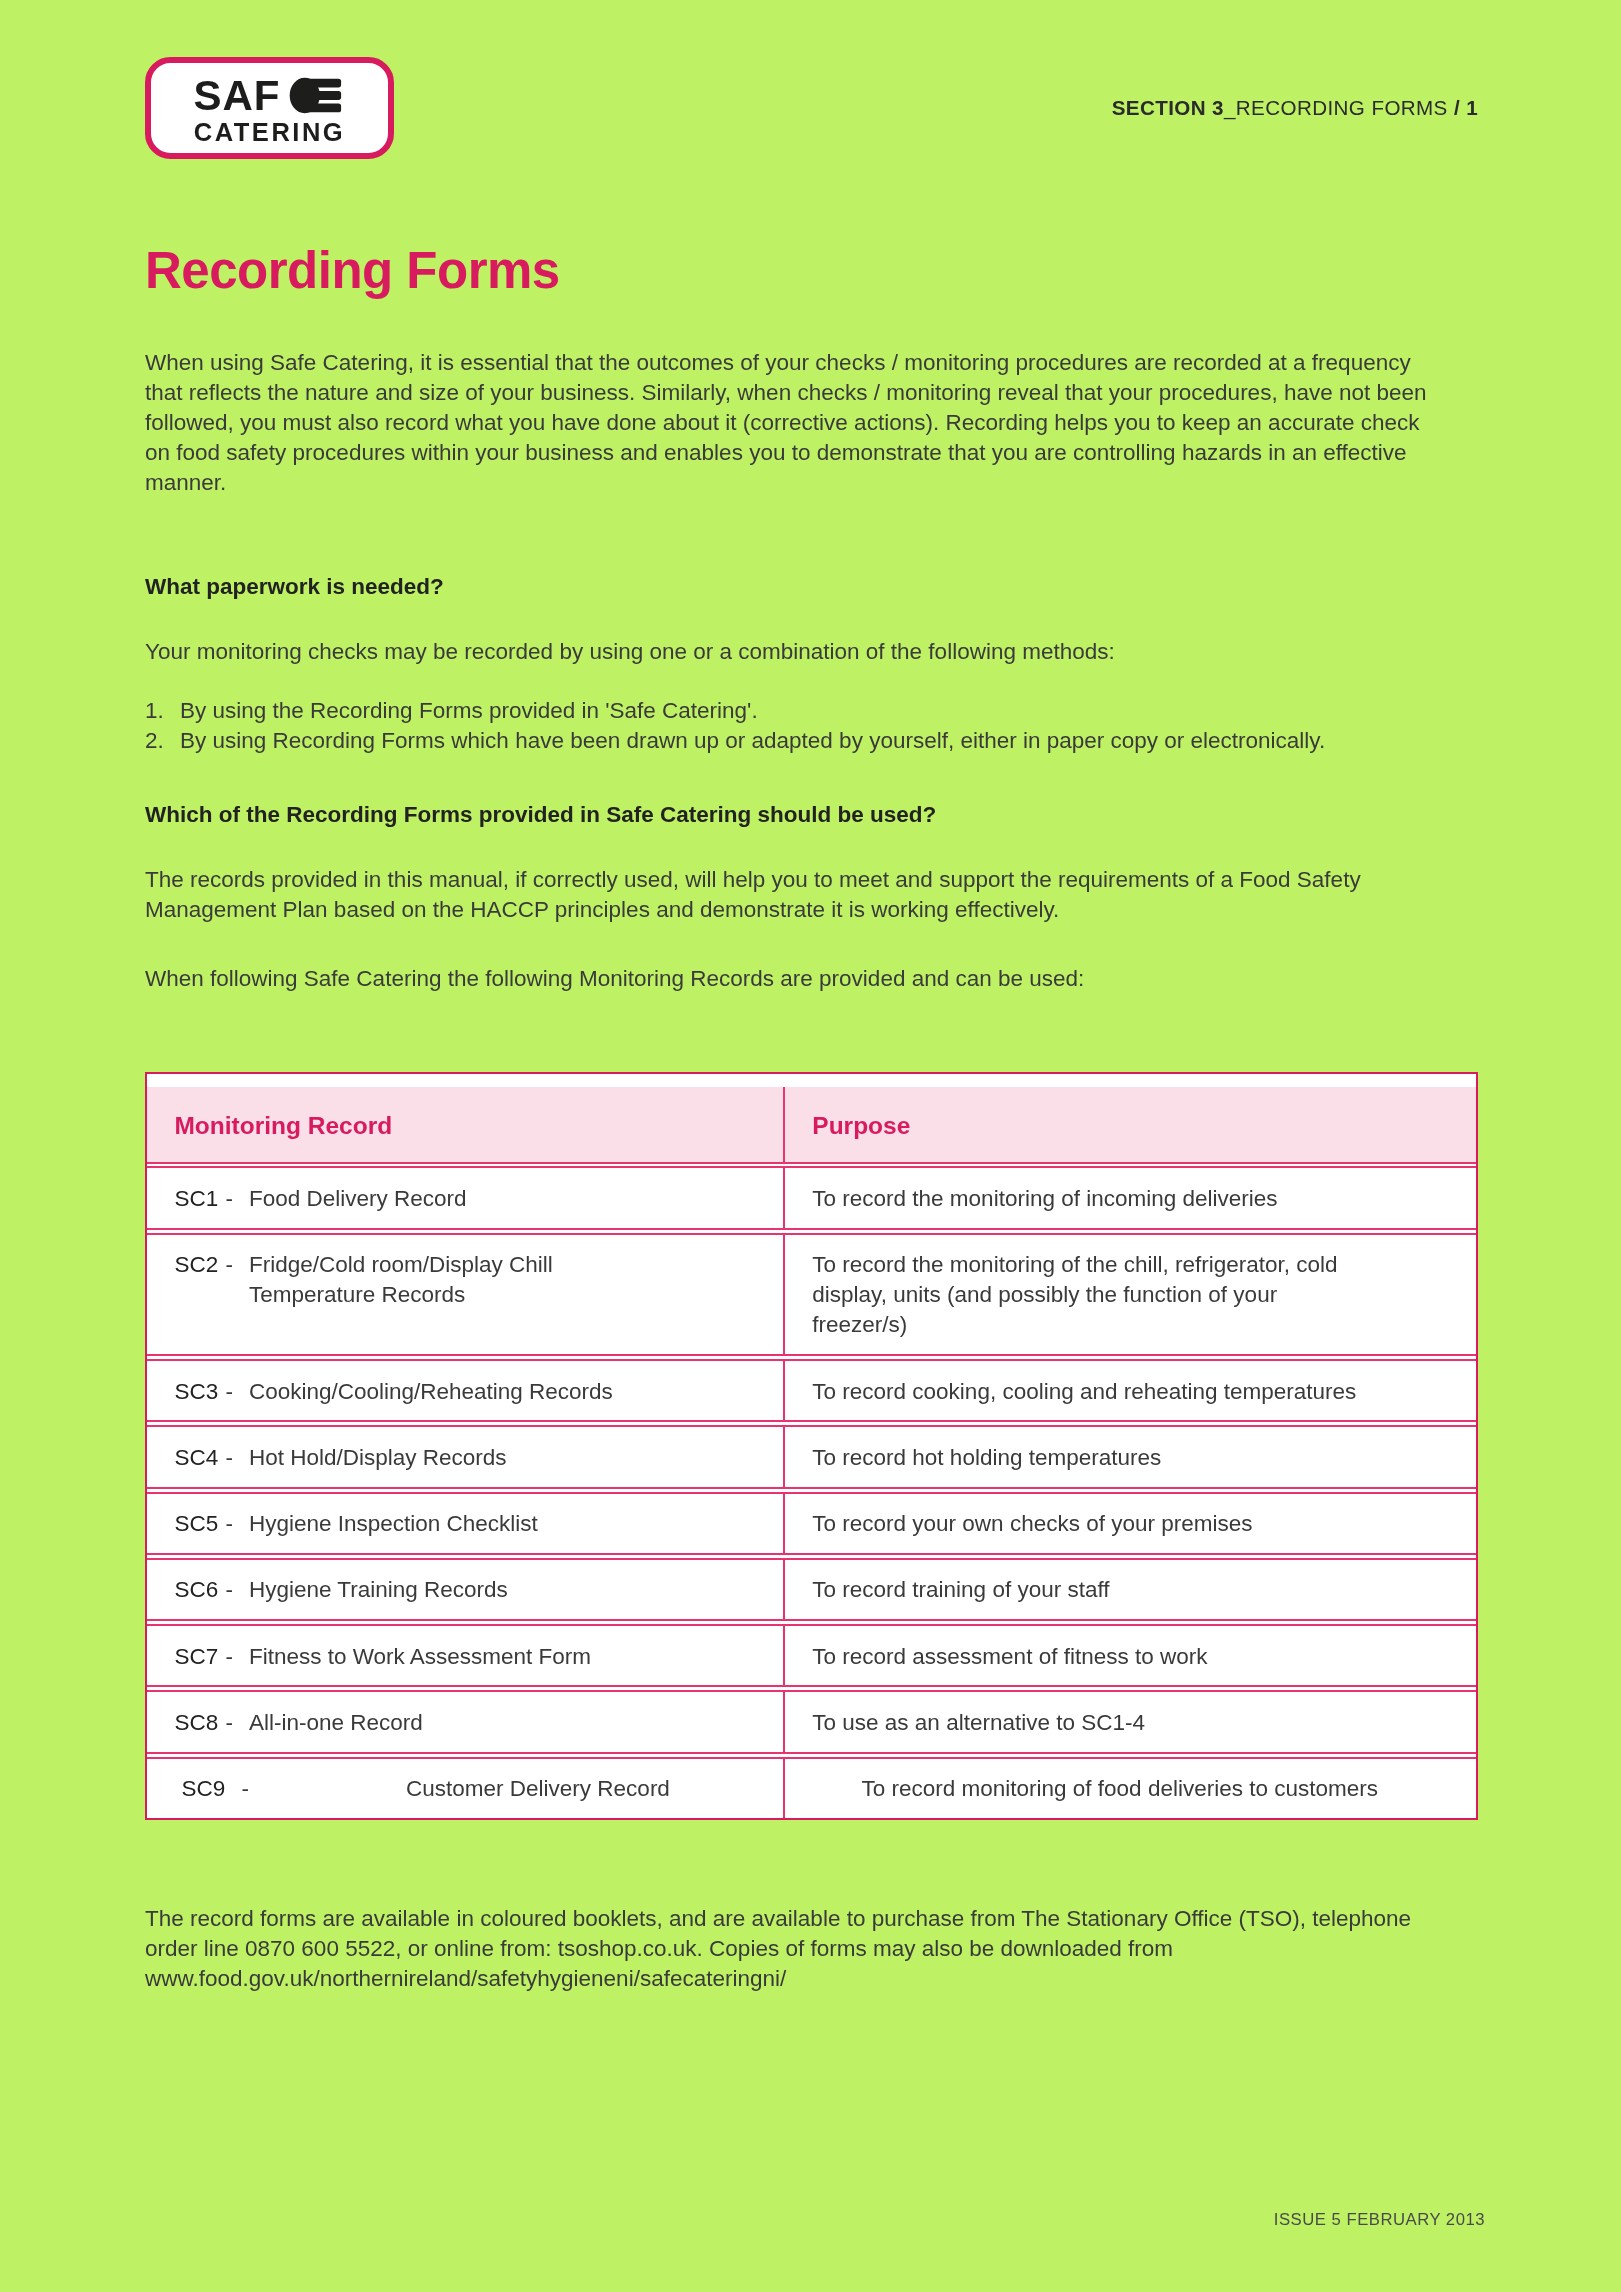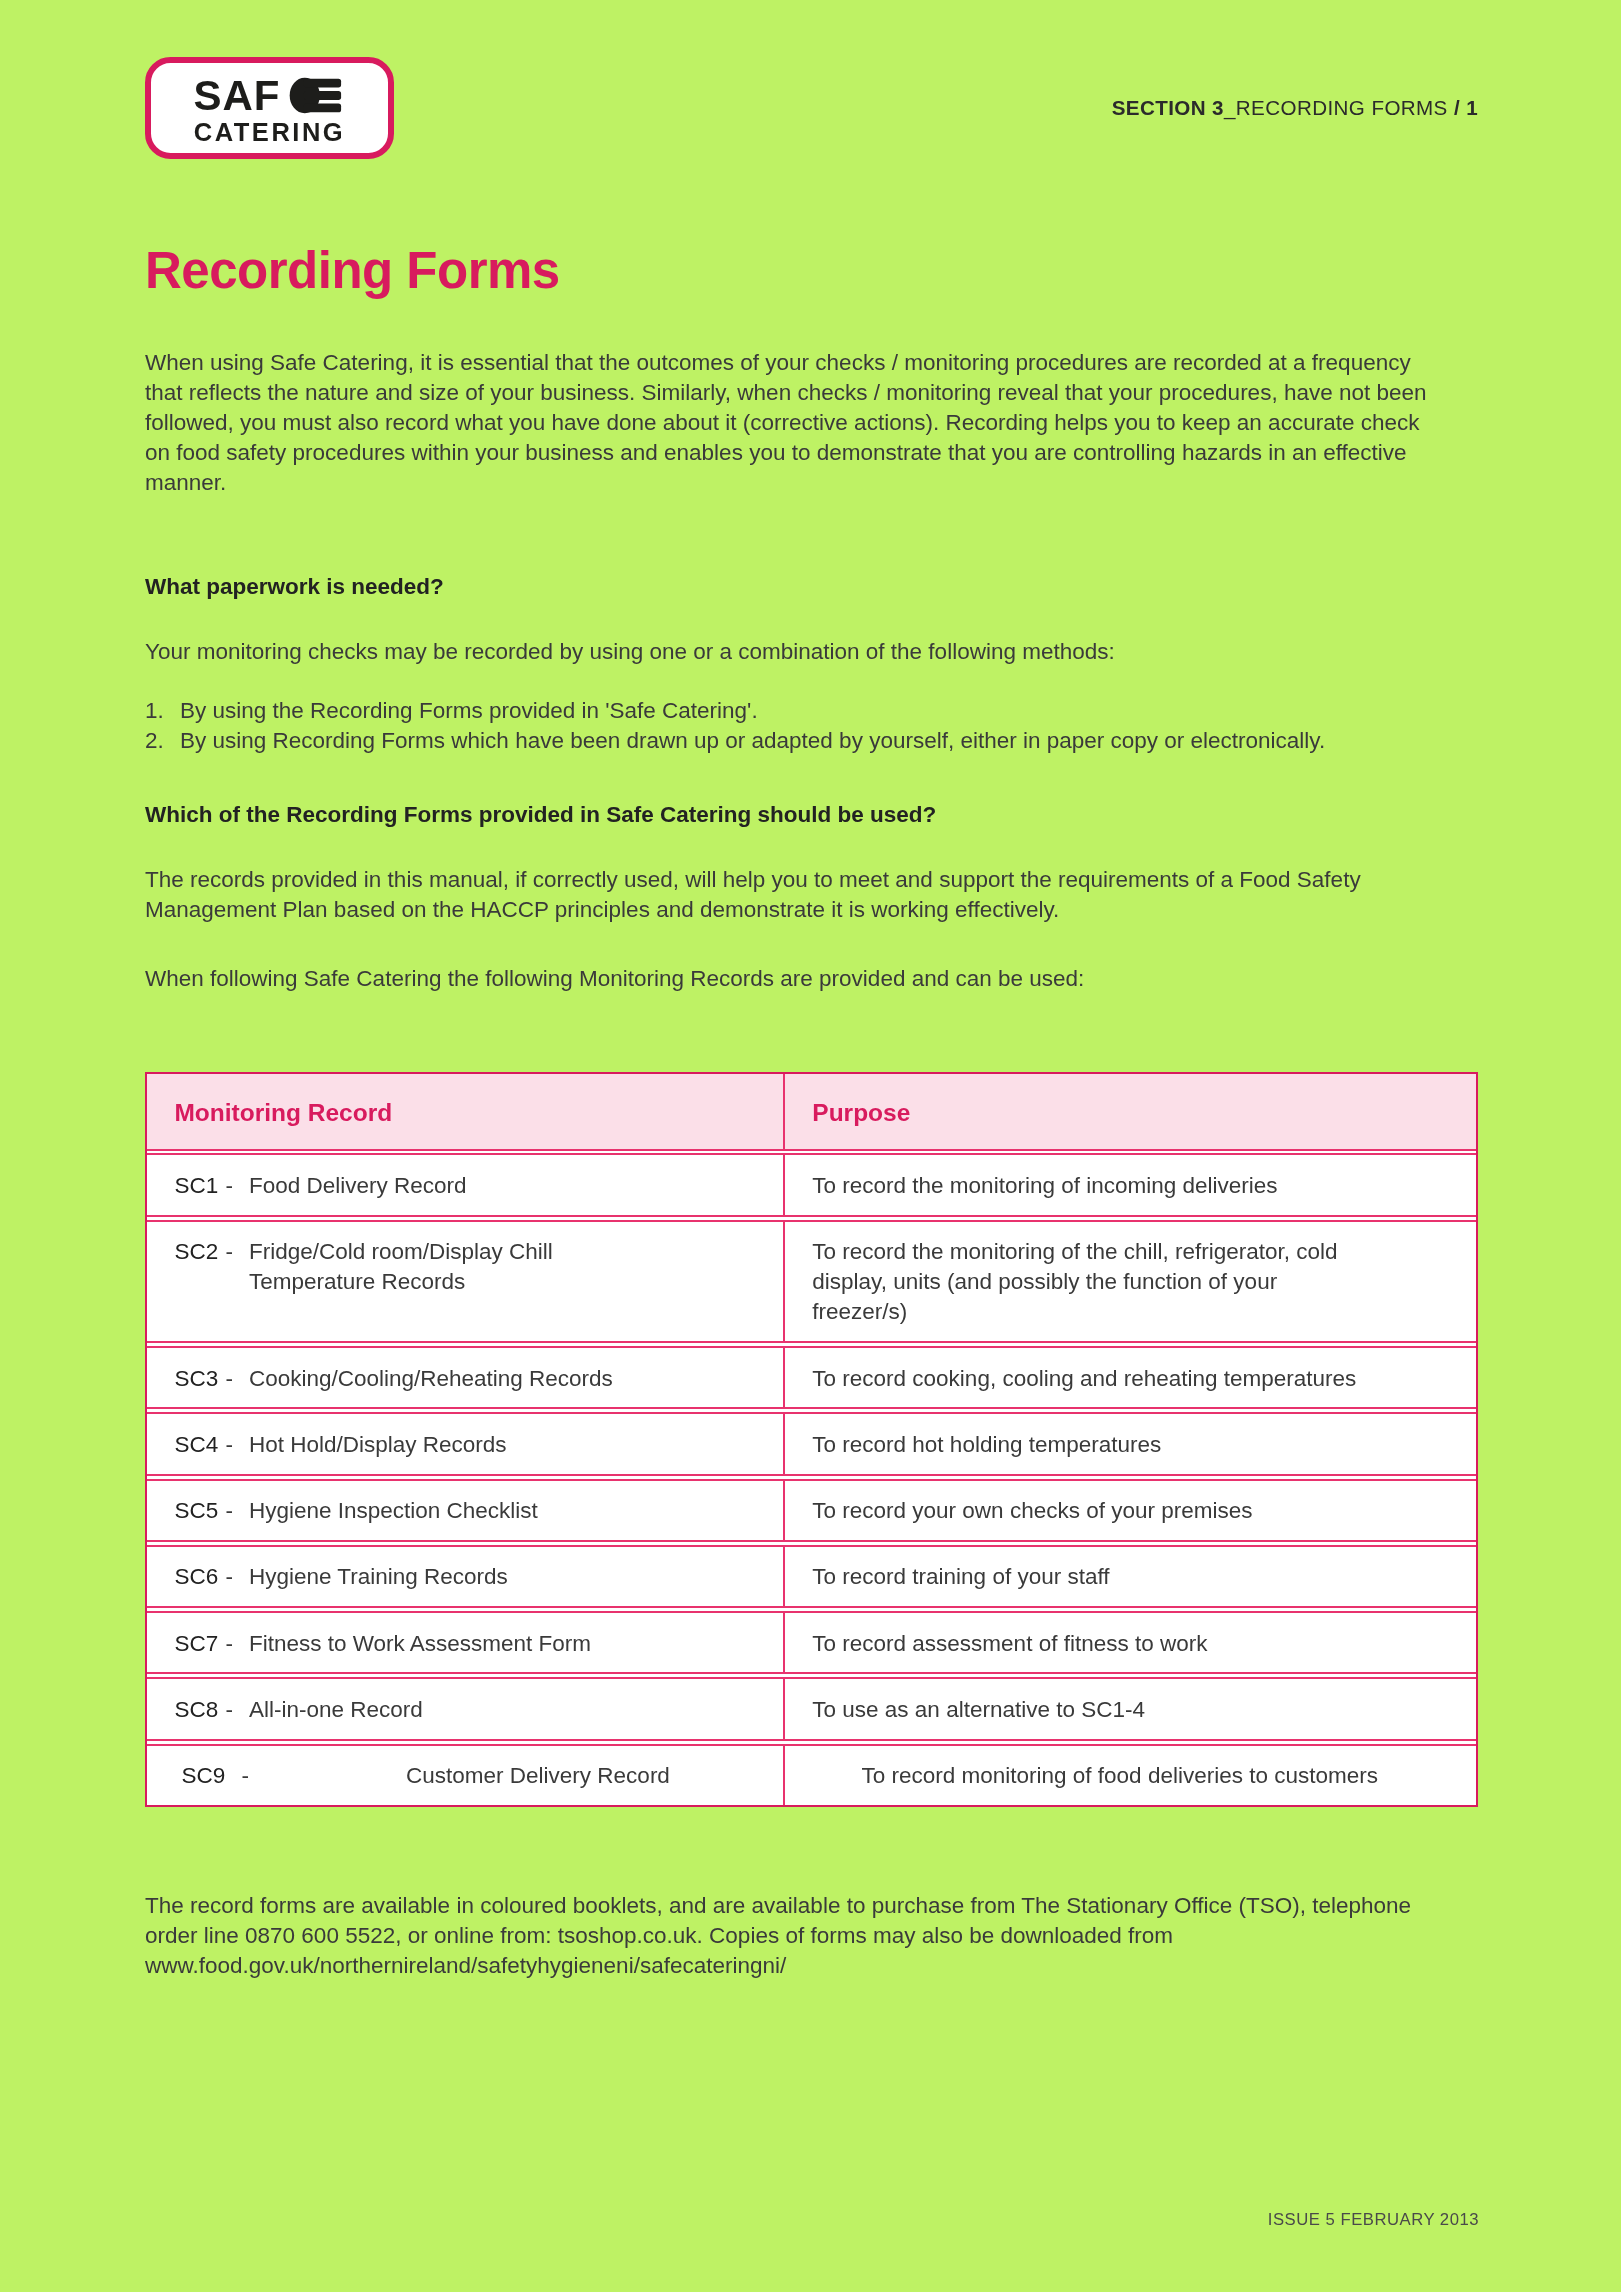--- a/index.html
+++ b/index.html
@@ -65,35 +65,35 @@
   .subhead-2 { margin-top:44px; }
 
   
   .rtable {
     margin-top:78px;
     width:1333px;
     border:2.9px solid #d81b5e;
     background:#ffffff;
   }
   .rrow { display:flex; border-top:2px solid #e8336e; border-bottom:2px solid #e8336e; margin-top:2.9px; background:#ffffff; }
-  .rrow:first-child { margin-top:0; border-top:none; }
+  .rrow:first-child { margin-top:13px; border-top:none; }
   .rrow:last-child { border-bottom:none;text-align:right; }
   .rhead { background:#fbdfe8; }
   .c1 { width:48%; flex:none; padding:15.7px 9.8px 13.7px 27.4px; border-right:2px solid #e8336e; display:flex; align-items:flex-start; }
   .c2 { width:52%; flex:none; padding:15.7px 98px 13.7px 27.4px; font-size:22.5px; line-height:30px; }
   .rhead .c1, .rhead .c2 { padding-top:23.5px; padding-bottom:21.6px; }
   .th { font-size:24.5px; font-weight:700; color:#d81b5e; line-height:1.2; display:block; }
   .code { font-weight:400; color:#222222; font-size:22.5px; line-height:30px; width:51px; flex:none; }
   .dash { width:23.5px; flex:none; font-size:22.5px; line-height:30px; }
   .rname { flex:1; max-width:421px; font-size:22.5px; line-height:30px; }
 
   
   .availability { margin-top:84px; max-width:1304px; }
   .issue-line {
-    position:absolute; right:142px; bottom:63px;
+    position:absolute; right:136px; bottom:63px;
     font-size:16.7px; color:#4a4a4a; letter-spacing:0.5px;
   }
 </style>
 </head>
 <body>
 
 <div class="page">
 
   <div class="topbar">
     <div class="logo">

